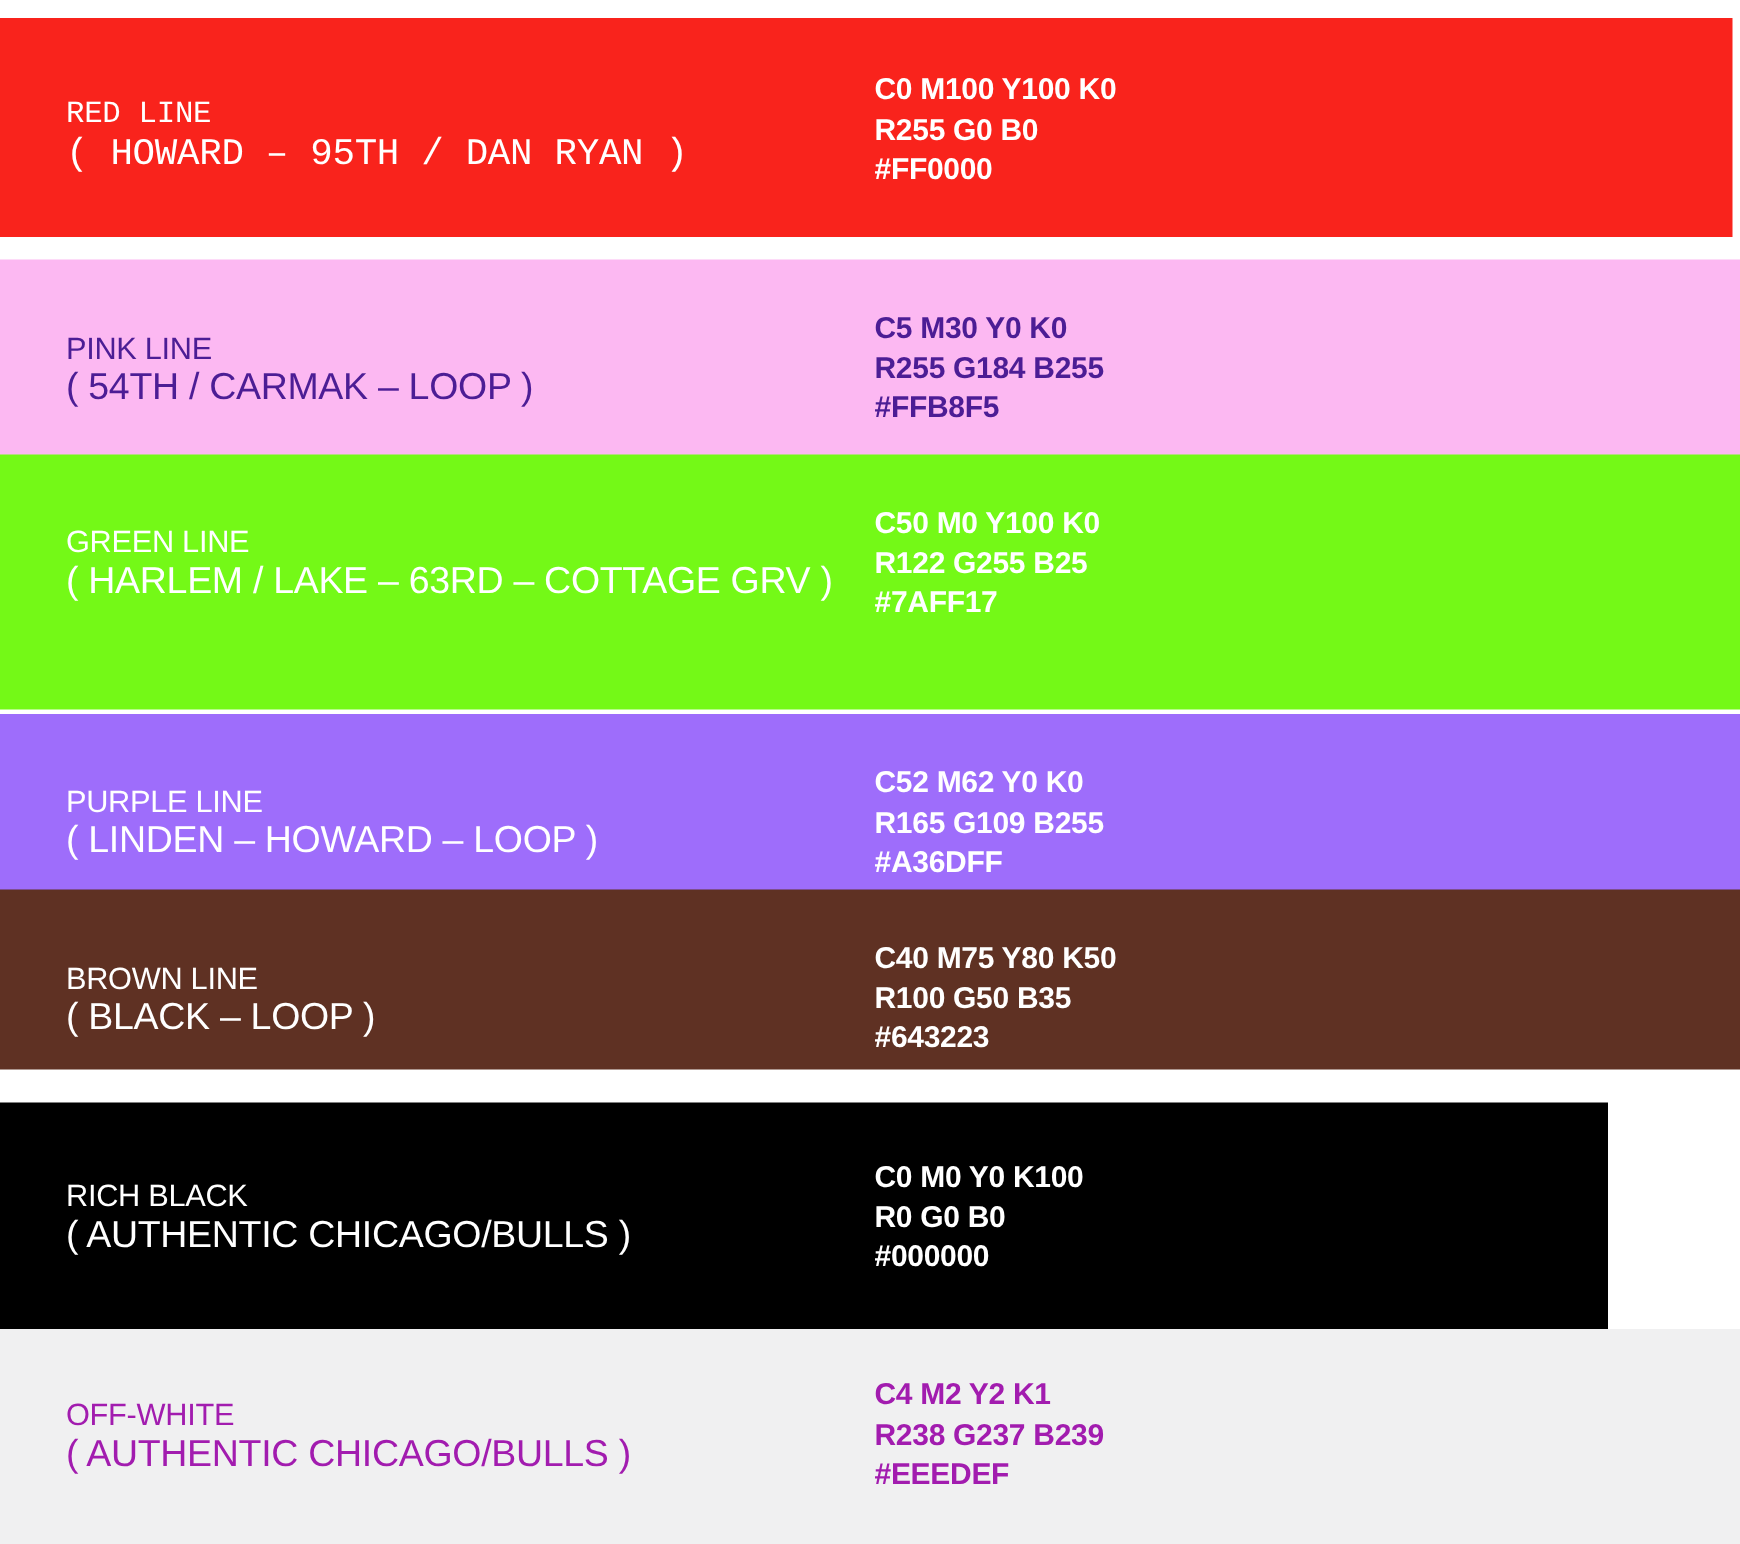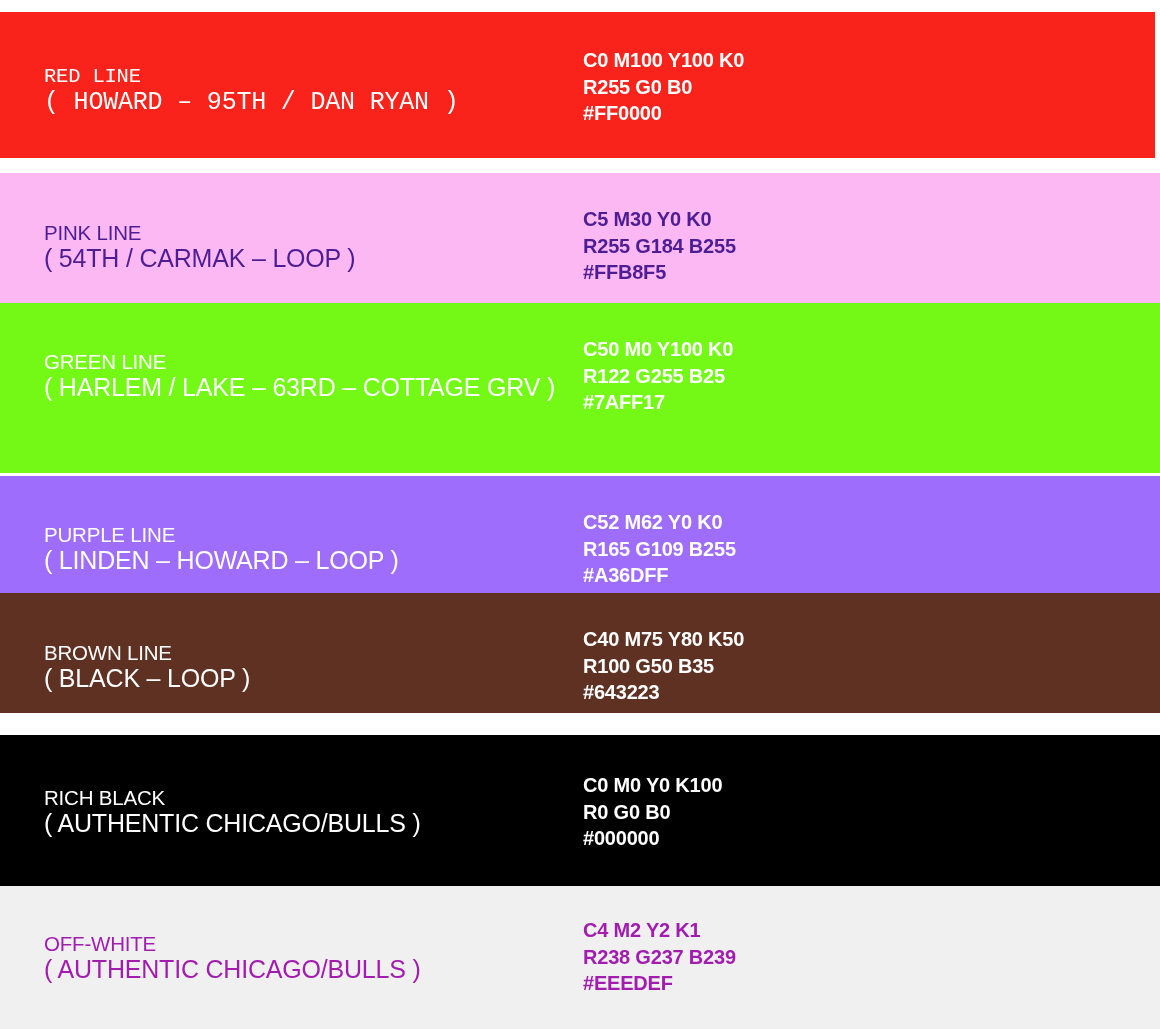--- a/index.html
+++ b/index.html
@@ -73,21 +73,21 @@
     font-weight: 700;
     white-space: nowrap;
   }
 
   
   #row-red        { top: 12px;  height: 146px; width: 1155px; }
   #row-pink       { top: 158px; height: 145px; width: 1160px; }
   #row-green      { top: 303px; height: 170px; width: 1160px; }
   #row-purple     { top: 448px; height: 145px; width: 1160px; margin-top: 28px; }
   #row-brown      { top: 593px; height: 120px; width: 1160px; }
-  #row-black      { top: 735px; height: 151px; width: 1160px; }
+  #row-black      { top: 735px; height: 151px; width: 1072px; }
   #row-off-white  { top: 886px; height: 143px; width: 1160px; }
 
   
   #row-red       .swatch-label-col  { top: 52px; font-family: Liberation Mono, monospace; }
   #row-red       .swatch-values-col { top: 35px; }
   #row-pink      .swatch-label-col  { top: 47px; }
   #row-pink      .swatch-values-col { top: 33px; }
   #row-green     .swatch-label-col  { top: 46px; }
   #row-green     .swatch-values-col { top: 33px; }
   #row-purple    .swatch-label-col  { top: 46px; }

